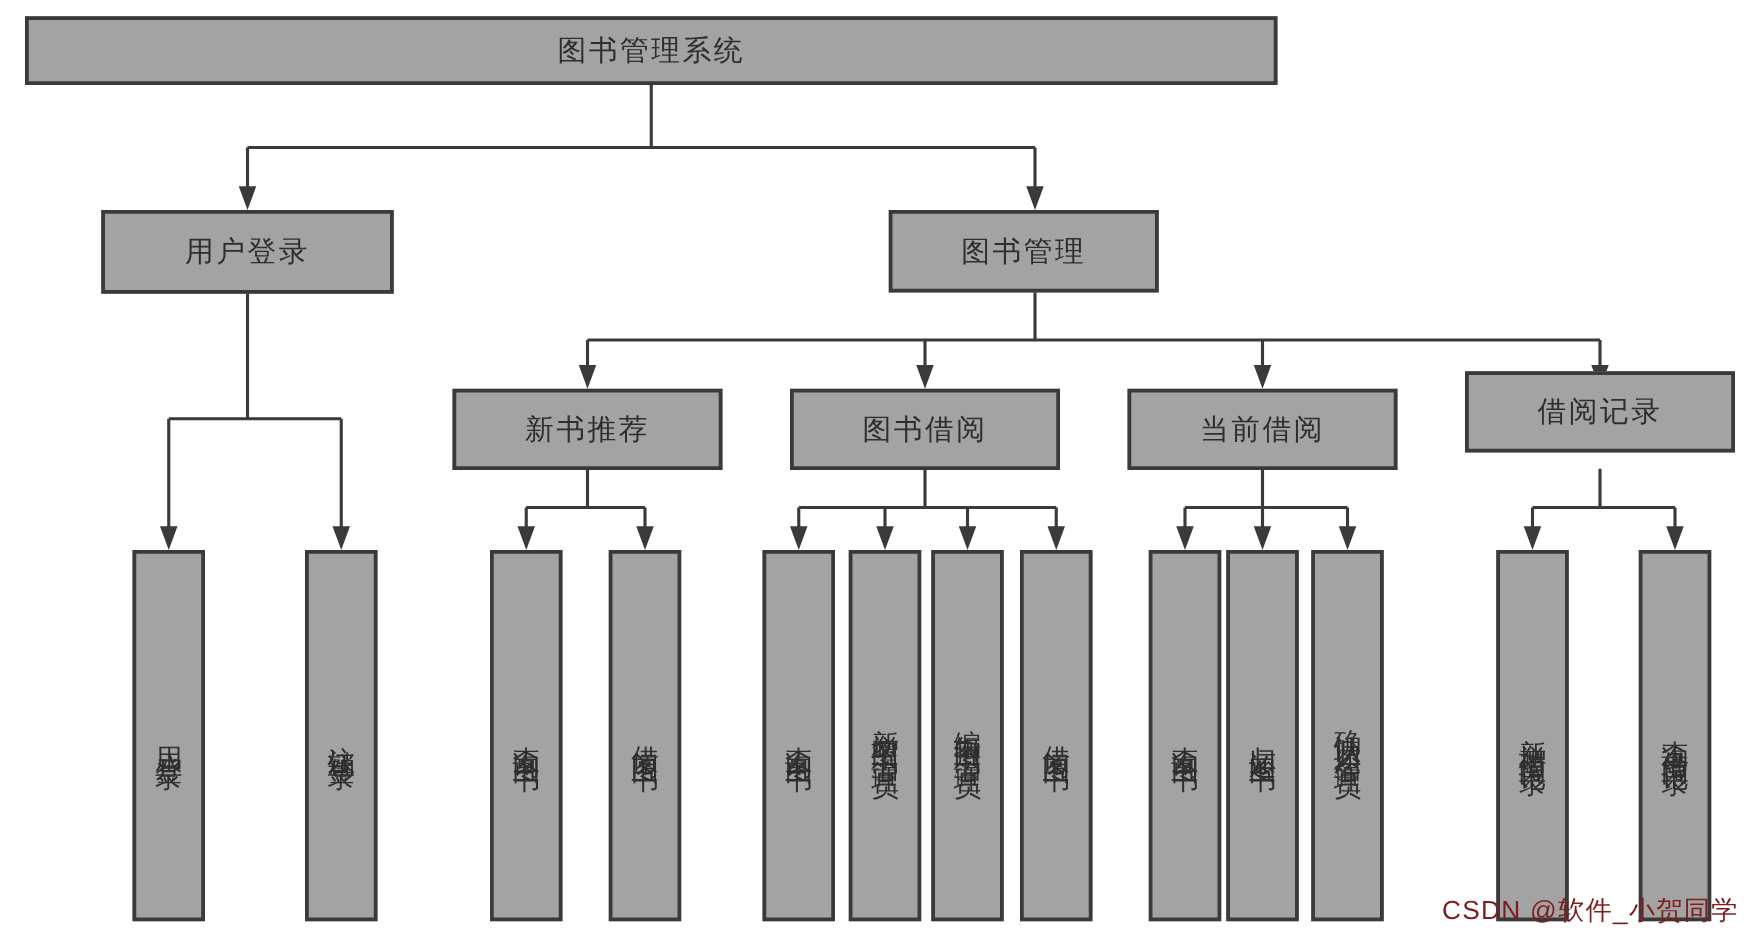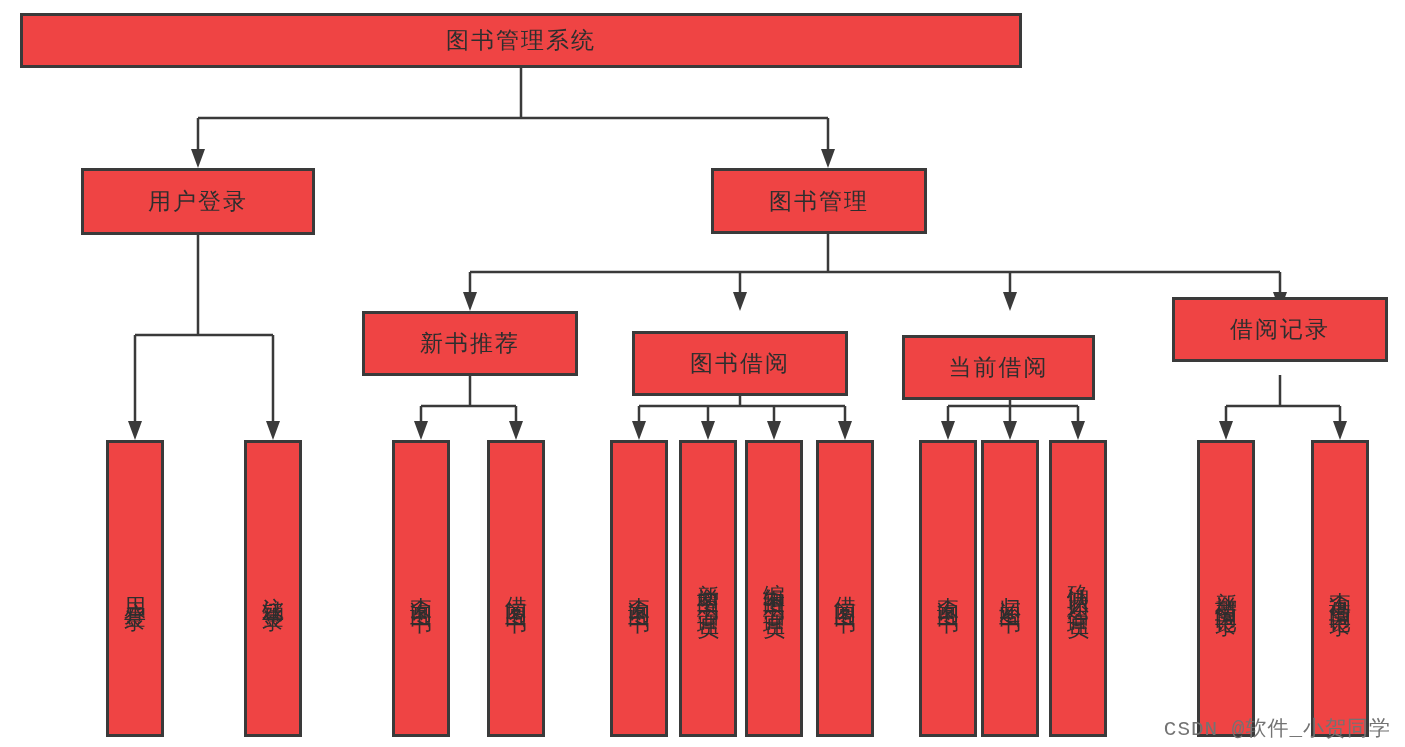--- a/index.html
+++ b/index.html
@@ -11,21 +11,21 @@
     overflow: hidden;
     font-family: "Liberation Sans", "DejaVu Sans", sans-serif;
   }
   #connectors {
     position: absolute;
     left: 0; top: 0;
     width: 1405px; height: 747px;
   }
   .box {
     position: absolute;
-    background: #ef4444;
+    background: #a3a3a3;
     border: 3px solid #3a3a3a;
     box-sizing: border-box;
     display: flex;
     align-items: center;
     justify-content: center;
     color: #2e2e2e;
   }
   .hbox span {
     font-size: 23px;
     letter-spacing: 2px;
@@ -39,39 +39,38 @@
     letter-spacing: 5px;
     white-space: nowrap;
   }
   
   .n-root  { left: 20px;   top: 13px;  width: 1002px; height: 55px; }
   
   .n-l2a   { left: 81px;   top: 168px; width: 234px;  height: 67px; }
   .n-l2b   { left: 711px;  top: 168px; width: 216px;  height: 66px; }
   
   .n-l3a   { left: 362px;  top: 311px; width: 216px;  height: 65px; }
-  .n-l3b   { left: 632px;  top: 311px; width: 216px;  height: 65px; margin-top: 20px; }
-  .n-l3c   { left: 902px;  top: 311px; width: 193px;  height: 65px; margin-top: 24px; }
+  .n-l3b   { left: 632px;  top: 311px; width: 216px;  height: 65px; }
+  .n-l3c   { left: 902px;  top: 311px; width: 216px;  height: 65px; }
   .n-l3d   { left: 1172px; top: 297px; width: 216px;  height: 65px; }
   
   .leaf    { top: 440px; width: 58px; height: 297px; }
   .n-a1 { left: 106px; }  .n-a2 { left: 244px; }
   .n-b1 { left: 392px; }  .n-b2 { left: 487px; }
   .n-c1 { left: 610px; }  .n-c2 { left: 679px; }  .n-c3 { left: 745px; }  .n-c4 { left: 816px; }
   .n-d1 { left: 919px; }  .n-d2 { left: 981px; }  .n-d3 { left: 1049px; }
   .n-e1 { left: 1197px; } .n-e2 { left: 1311px; }
   #watermark {
     position: absolute;
     right: 14px;
     top: 714px;
     font-size: 21px;
-    color: #737373;
+    color: #7f1d1d;
     letter-spacing: 1px;
     white-space: nowrap;
-    font-family: Liberation Mono, monospace;
   }
 </style>
 </head>
 <body>
 
 <div id="stage">
 
   <svg id="connectors" viewBox="0 0 1405 747" xmlns="http://www.w3.org/2000/svg">
     <path d="M521 67V118 M198 118H828 M198 118V152 M828 118V152
              M198 234V335 M135 335H273 M135 335V424 M273 335V424

